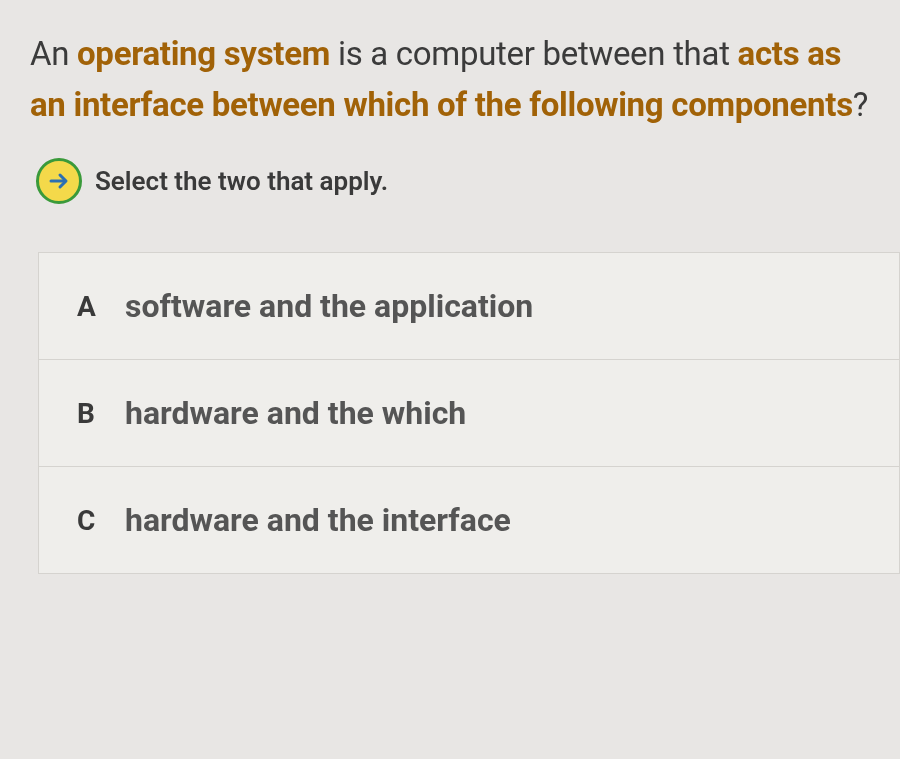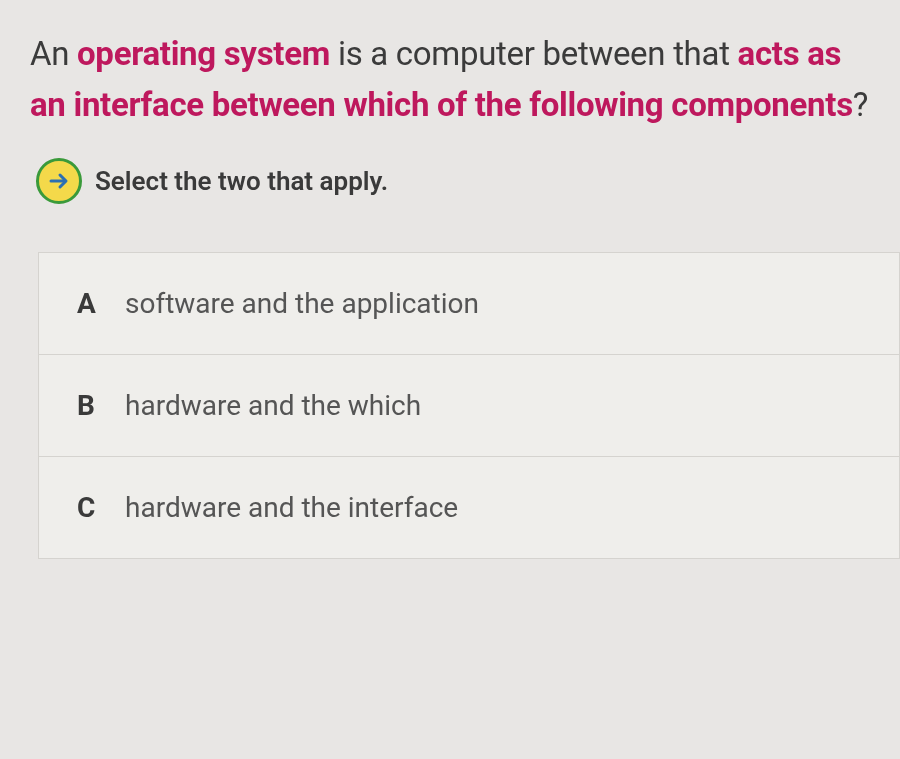--- a/index.html
+++ b/index.html
@@ -17,21 +17,21 @@
     }
     .question-text {
       font-size: 33px;
       line-height: 1.55;
       color: #3b3b3b;
       margin-bottom: 28px;
       letter-spacing: -0.3px;
     }
     .question-text .bold {
       font-weight: 700;
-      color: #be185d;
+      color: #a16207;
     }
     .instruction-row {
       display: flex;
       align-items: center;
       gap: 13px;
       margin-bottom: 48px;
       padding-left: 6px;
     }
     .arrow-badge {
       width: 46px;
@@ -69,23 +69,23 @@
       background: #efeeeb;
     }
     .option-letter {
       font-size: 28px;
       font-weight: 700;
       color: #3a3a3a;
       width: 48px;
       flex-shrink: 0;
     }
     .option-text {
-      font-size: 28px;
+      font-size: 32px;
       color: #555;
-      font-weight: 400;
+      font-weight: 700;
     }
   </style>
 </head>
 <body>
 
 <div class="question-text">
   <span>An </span><span class="bold">operating system</span><span> is a computer between that </span><span class="bold">acts as an interface between which of the following components</span><span>?</span>
 </div>
 
 <div class="instruction-row">

